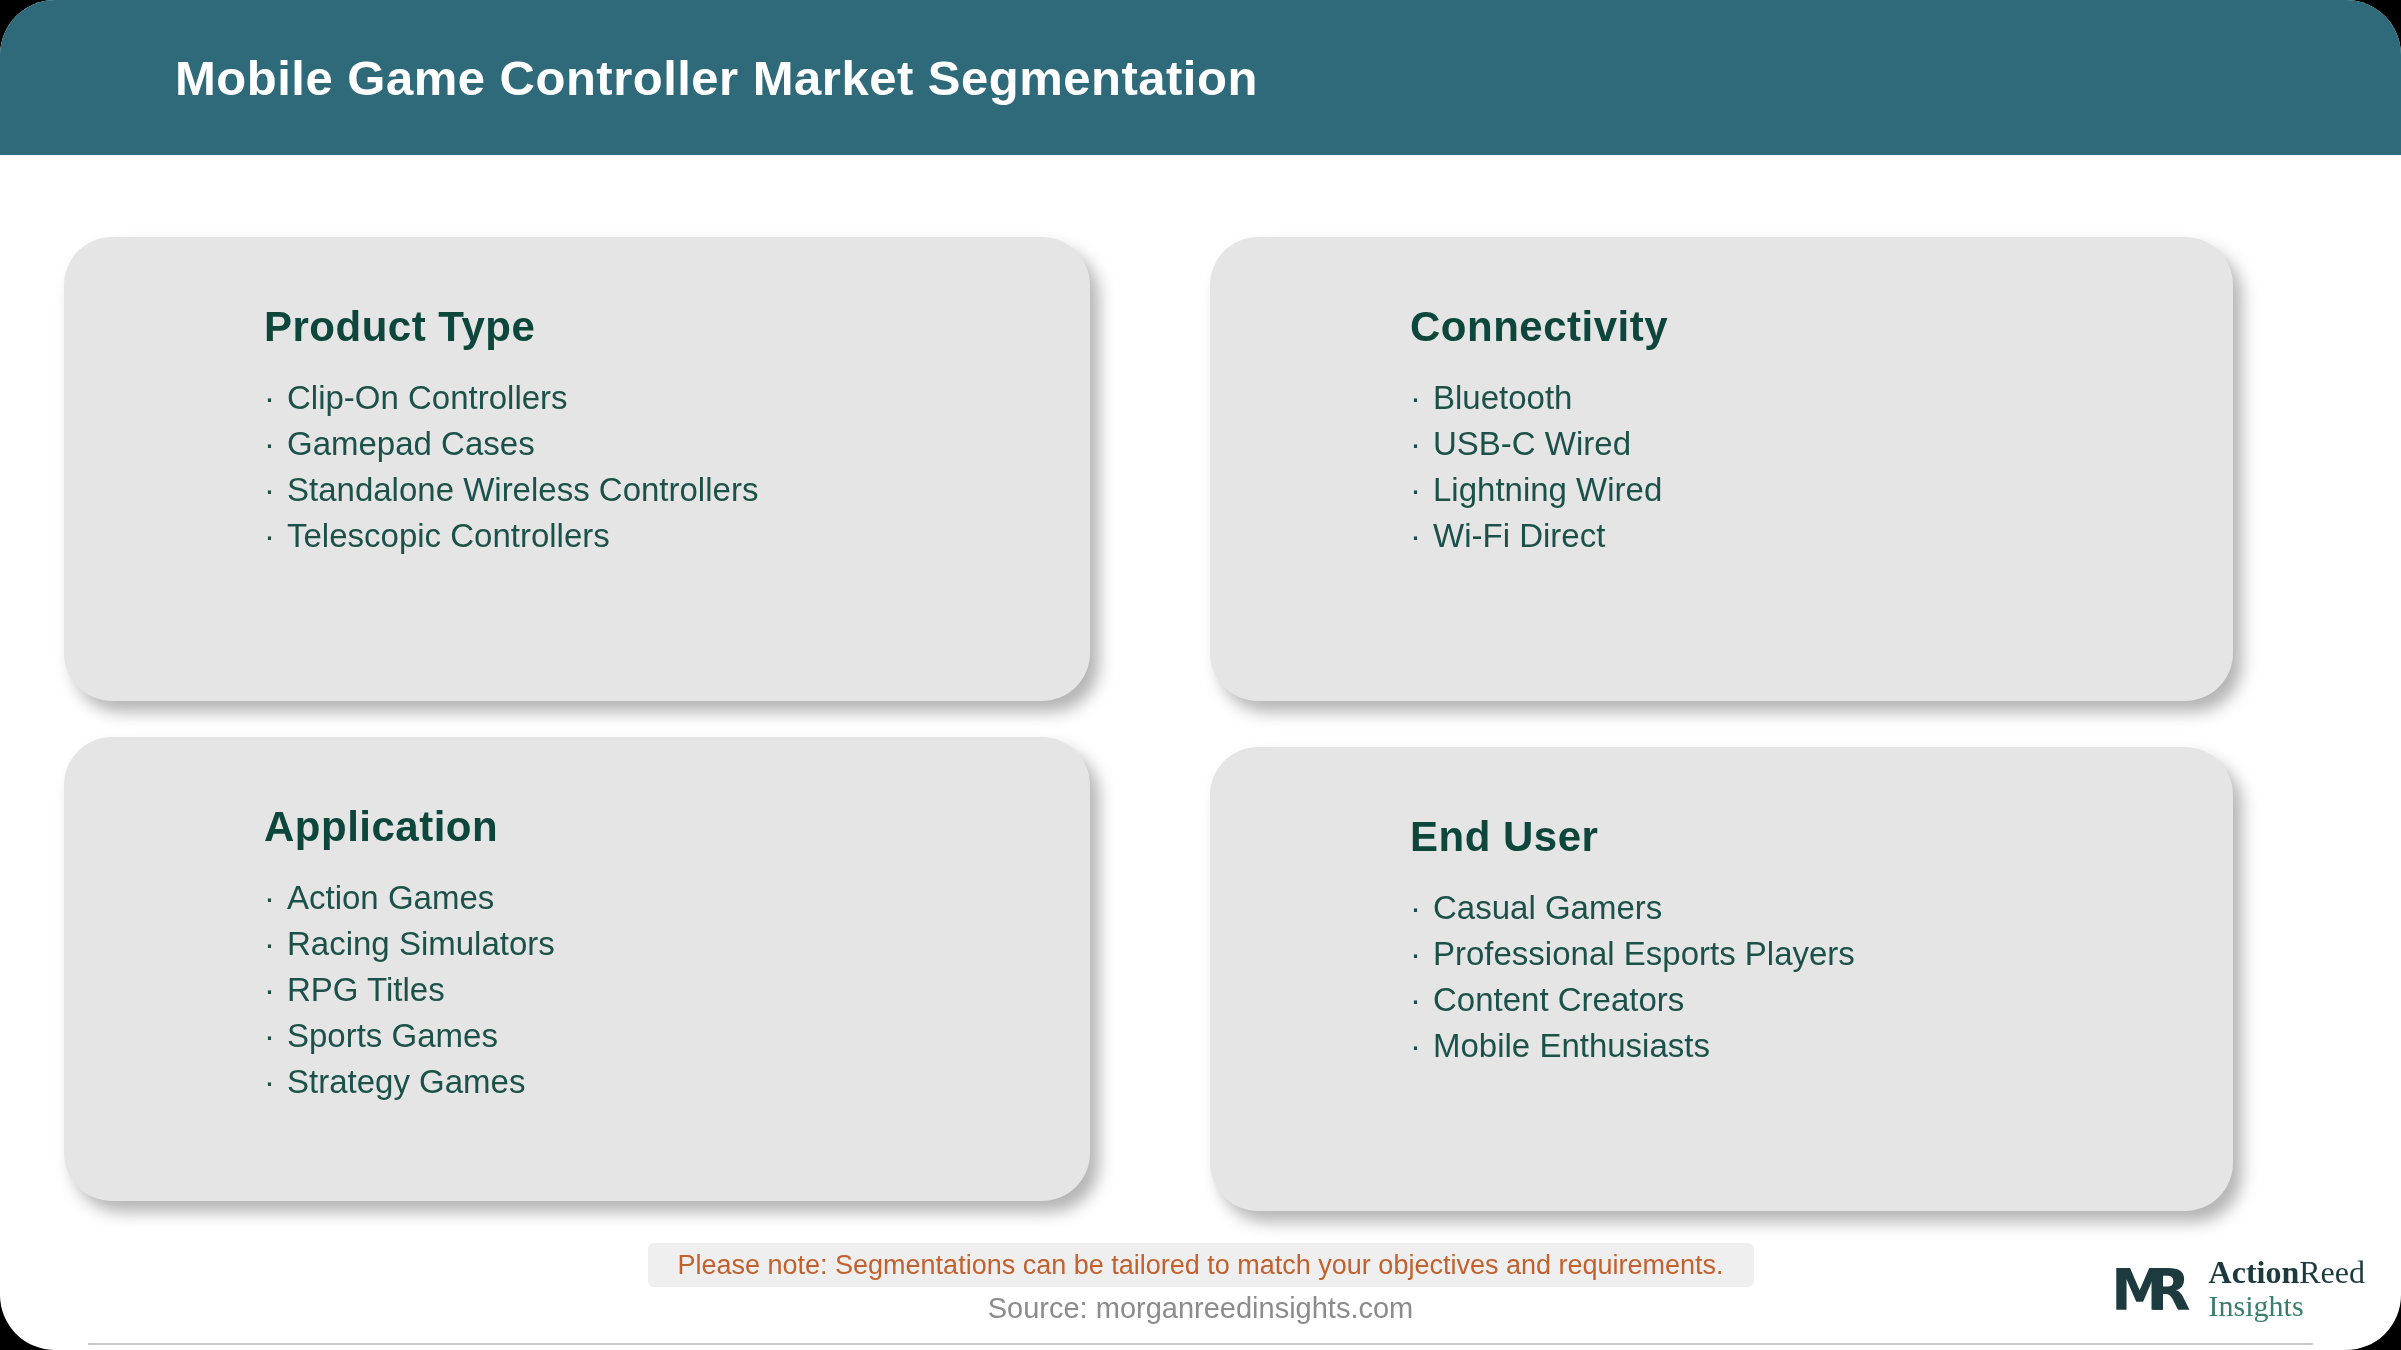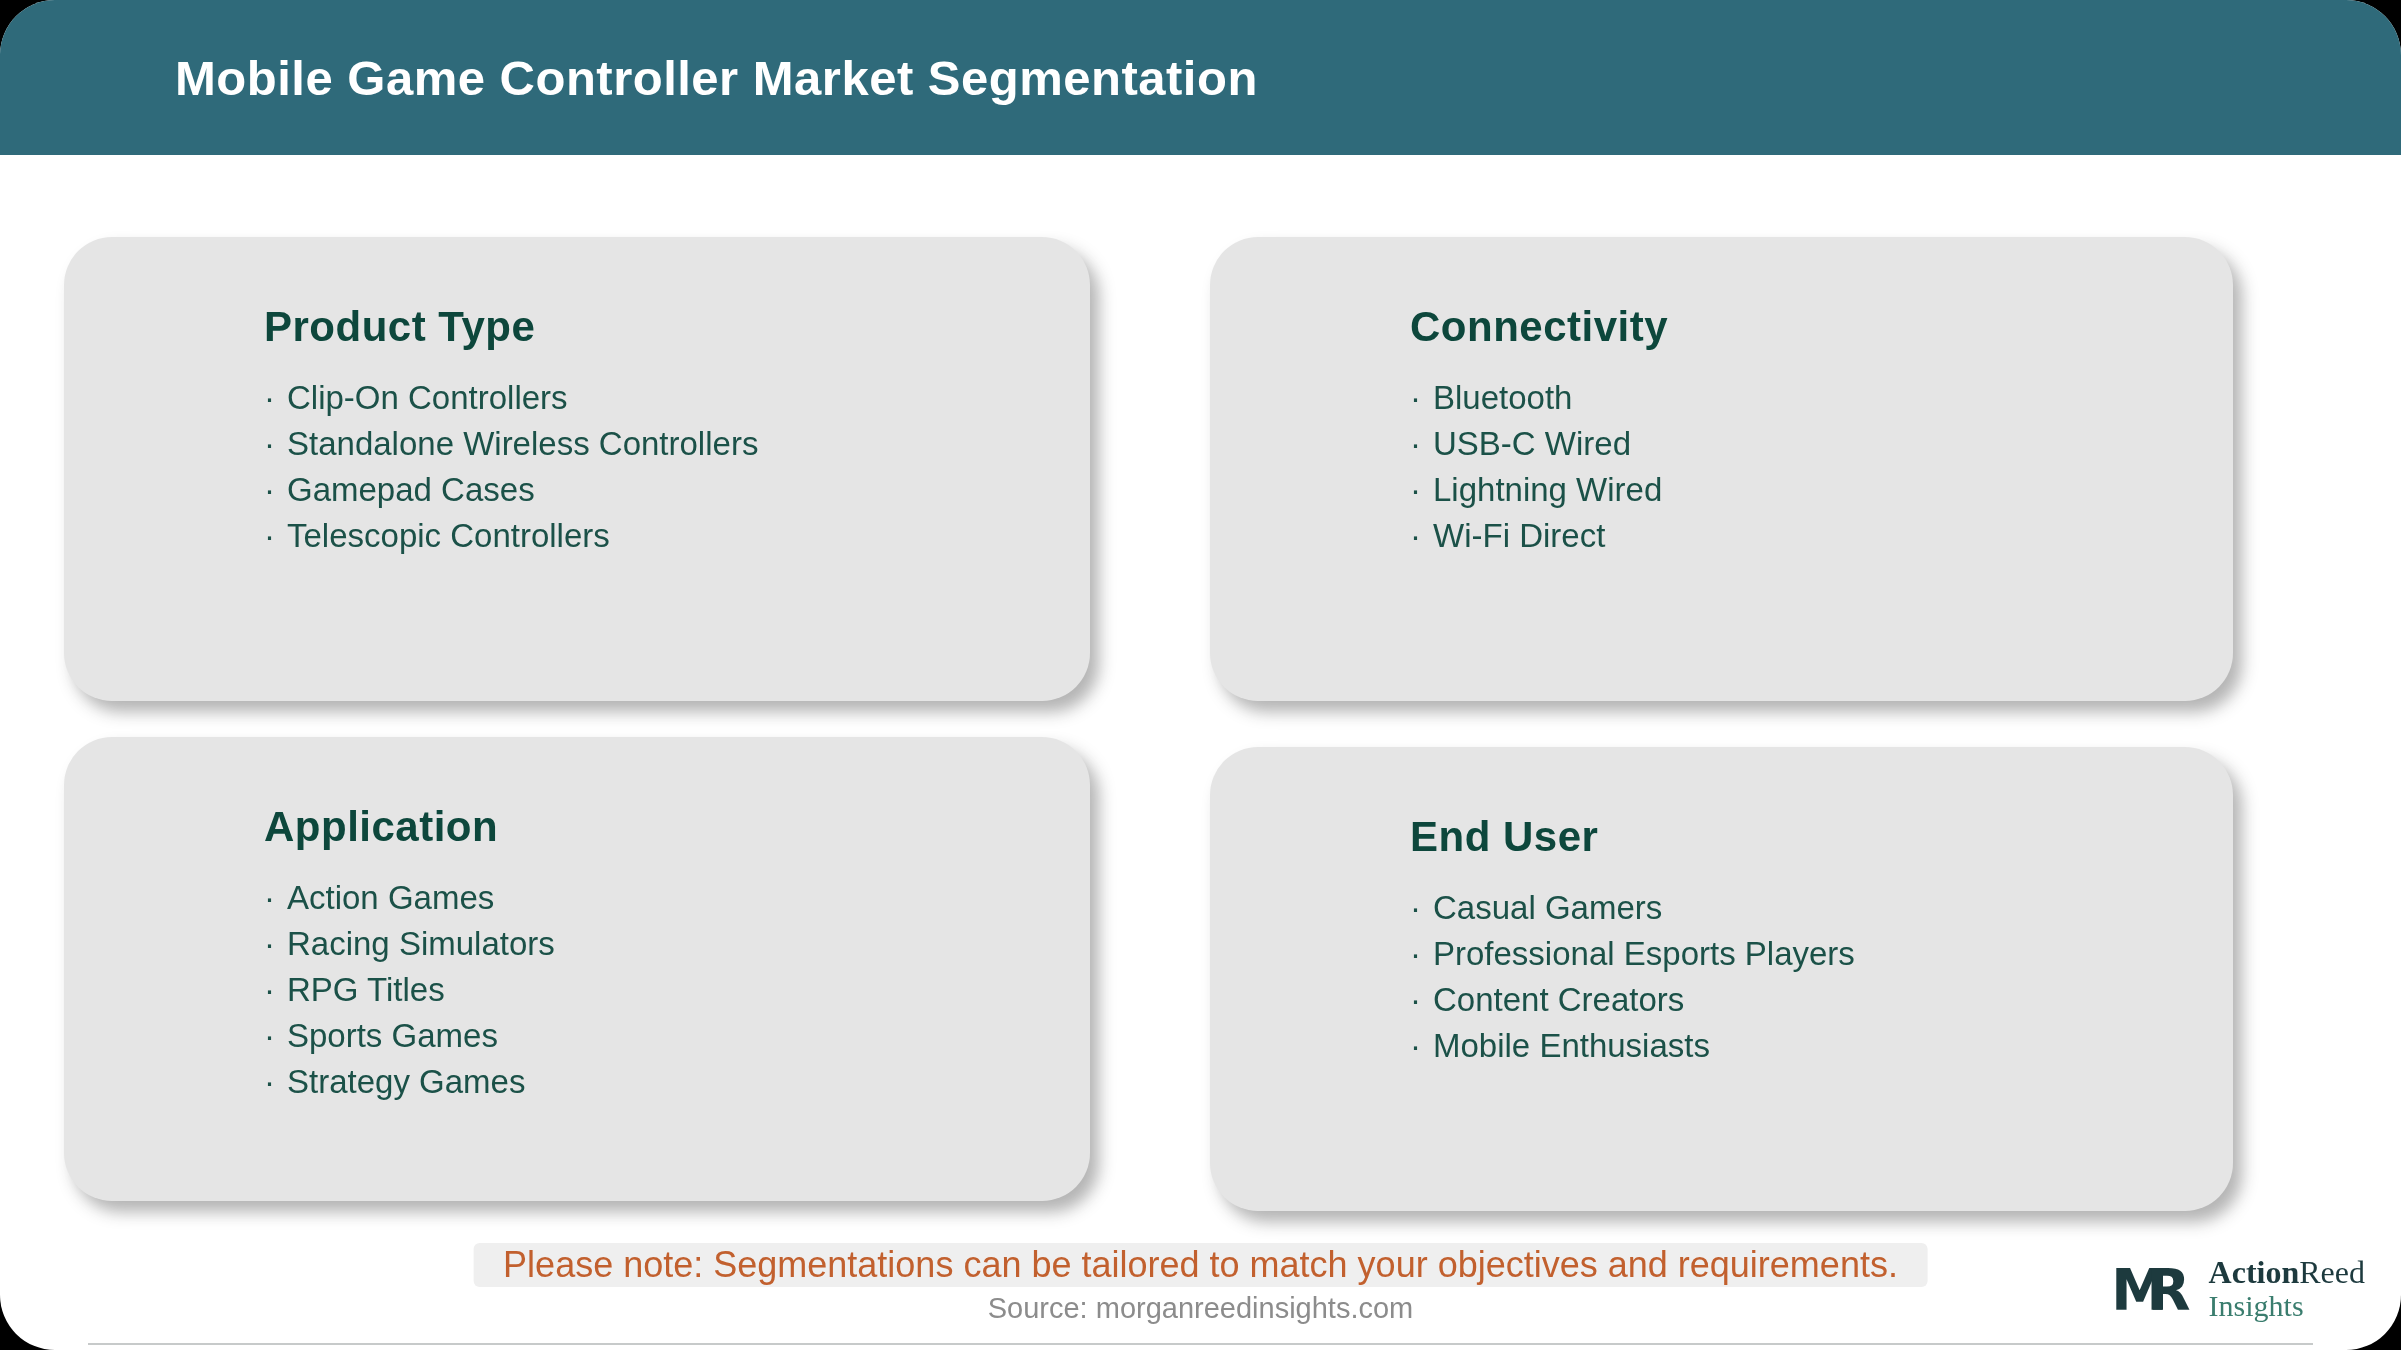--- a/index.html
+++ b/index.html
@@ -54,21 +54,21 @@
   .item .bullet { margin-right: 12px; }
   .note-pill {
     position: absolute; top: 1243px; left: 50%;
     transform: translateX(-50%);
     height: 44px; line-height: 44px;
     padding: 0 30px;
     background: #efefef;
     border-radius: 6px;
     white-space: nowrap;
   }
-  .note-pill span { color: #c2602e; font-size: 36px; }
+  .note-pill span { color: #c2602e; font-size: 27px; }
   .source {
     position: absolute; top: 1292px; left: 0; right: 0;
     text-align: center;
     color: #8c8c8c; font-size: 29px;
   }
   .brand {
     position: absolute; top: 1253px; right: 36px;
     display: flex; align-items: center; gap: 10px;
   }
   .monogram { width: 88px; height: 72px; }
@@ -100,22 +100,22 @@
   <div class="sheet">
 
     <header class="topbar">
       <h1>Mobile Game Controller Market Segmentation</h1>
     </header>
 
     <section class="card card-1">
       <h2>Product Type</h2>
       <div class="list">
           <div class="item"><span class="bullet">·</span><span>Clip-On Controllers</span></div>
+          <div class="item"><span class="bullet">·</span><span>Gamepad Cases</span></div>
           <div class="item"><span class="bullet">·</span><span>Standalone Wireless Controllers</span></div>
-          <div class="item"><span class="bullet">·</span><span>Gamepad Cases</span></div>
           <div class="item"><span class="bullet">·</span><span>Telescopic Controllers</span></div>
         </div>
     </section>
 
     <section class="card card-2">
       <h2>Connectivity</h2>
       <div class="list">
           <div class="item"><span class="bullet">·</span><span>Bluetooth</span></div>
           <div class="item"><span class="bullet">·</span><span>USB-C Wired</span></div>
           <div class="item"><span class="bullet">·</span><span>Lightning Wired</span></div>

